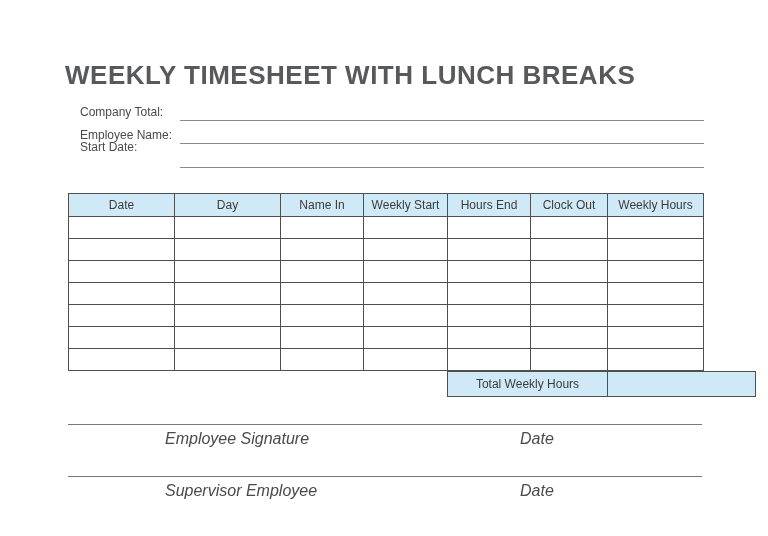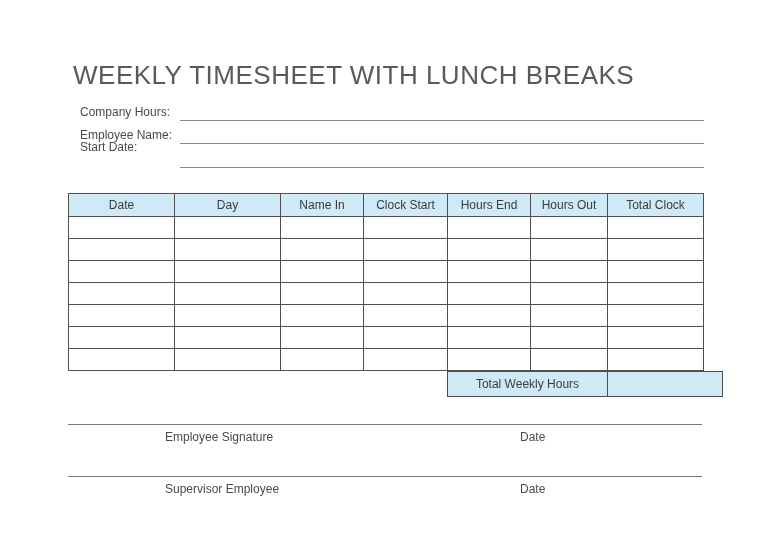--- a/index.html
+++ b/index.html
@@ -16,24 +16,24 @@
   body { font-family: "Liberation Sans", sans-serif; }
   .page {
     position: relative;
     width: 768px;
     height: 536px;
     background: #ffffff;
     overflow: hidden;
   }
   .title {
     position: absolute;
-    left: 73px;
+    left: 65px;
     top: 60px;
     font-size: 26px;
-    font-weight: normal;
+    font-weight: bold;
     letter-spacing: 0.5px;
     color: var(--title);
     white-space: nowrap;
     text-align: center;
   }
   .field-label {
     position: absolute;
     left: 80px;
     font-size: 12px;
     color: var(--text);
@@ -63,21 +63,21 @@
     color: #3c3c3c;
     text-align: center;
     padding: 0;
   }
   .timesheet th { height: 23px; background: var(--header-bg); }
   .timesheet td { height: 22px; background: #ffffff; }
   .total-row {
     position: absolute;
     left: 447px;
     top: 371px;
-    width: 276px;
+    width: 309px;
     height: 26px;
     display: flex;
     border: 1px solid var(--border);
     background: var(--total-bg);
   }
   .total-label {
     width: 160px;
     border-right: 1px solid var(--border);
     font-size: 12px;
     color: #3c3c3c;
@@ -95,33 +95,34 @@
   }
   .sig-line {
     position: absolute;
     left: 68px;
     width: 634px;
     height: 0;
     border-top: 1px solid var(--sig-line);
   }
   .sig-caption {
     position: absolute;
-    font-size: 12px;
+    font-size: 16px;
+    font-style: italic;
     color: var(--text);
     white-space: nowrap;
   }
 </style>
 </head>
 <body>
 
 <div class="page">
 
   <h1 class="title">WEEKLY TIMESHEET WITH LUNCH BREAKS</h1>
 
-  <span class="field-label" style="top:105px">Company Hours:</span>
+  <span class="field-label" style="top:105px">Company Total:</span>
   <div class="field-line" style="top:107px"></div>
 
   <span class="field-label" style="top:128px">Employee Name:</span>
   <div class="field-line" style="top:130px"></div>
 
   <span class="field-label" style="top:140px">Start Date:</span>
   <div class="field-line" style="top:154px"></div>
 
   <table class="timesheet">
     <colgroup>
@@ -131,24 +132,24 @@
       <col style="width:84px">
       <col style="width:83px">
       <col style="width:77px">
       <col style="width:96px">
     </colgroup>
     <thead>
       <tr>
         <th>Date</th>
         <th>Day</th>
         <th>Name In</th>
-        <th>Clock Start</th>
+        <th>Weekly Start</th>
         <th>Hours End</th>
-        <th>Hours Out</th>
-        <th>Total Clock</th>
+        <th>Clock Out</th>
+        <th>Weekly Hours</th>
       </tr>
     </thead>
     <tbody>
         <tr>
           <td></td>
           <td></td>
           <td></td>
           <td></td>
           <td></td>
           <td></td>

